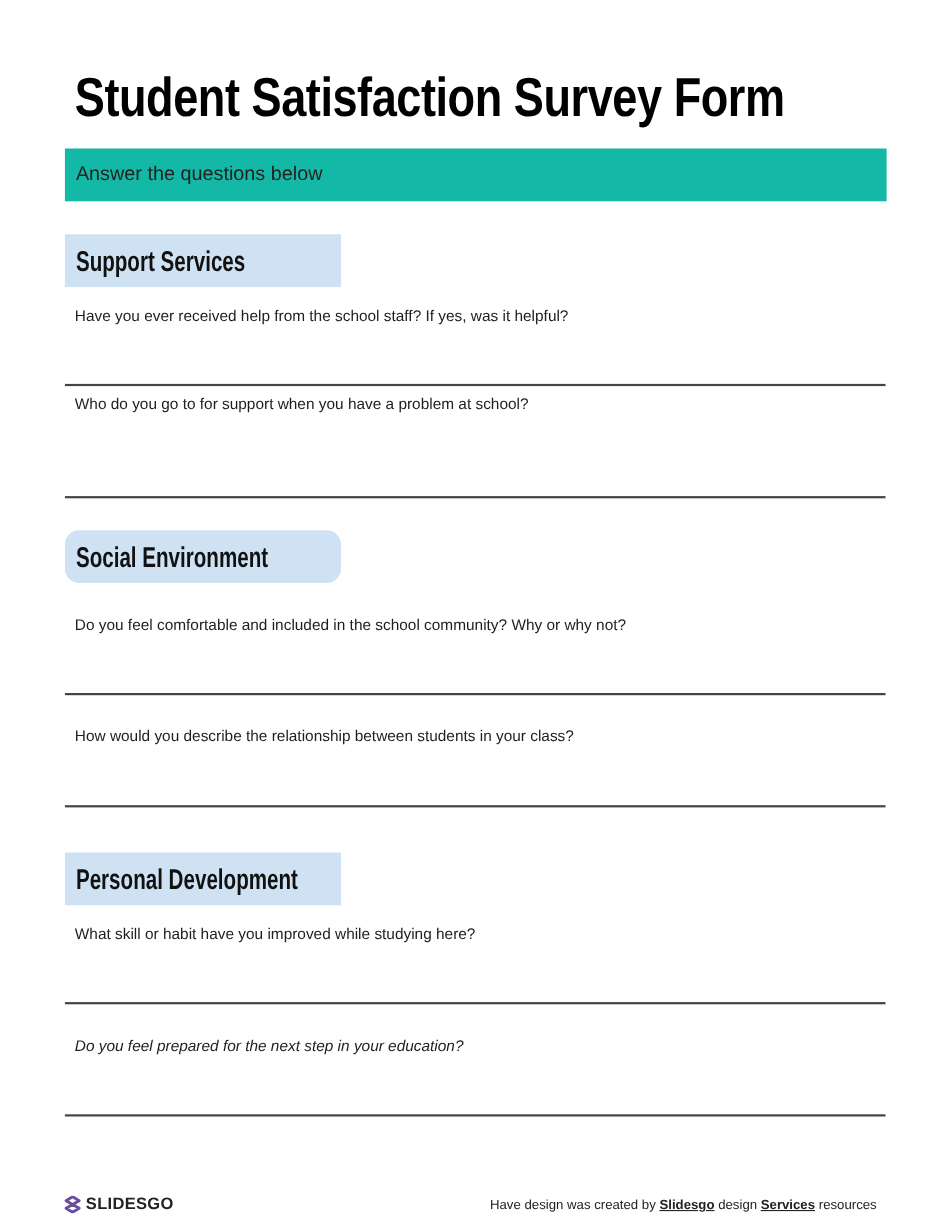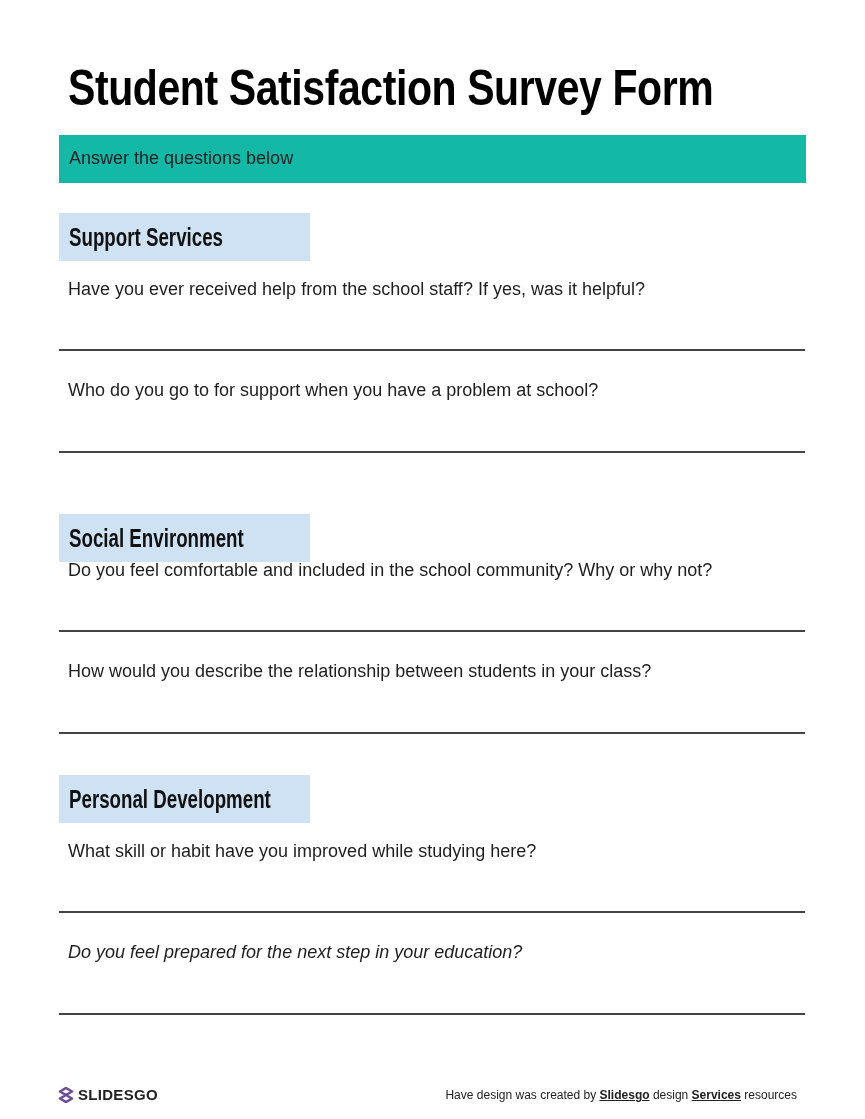--- a/index.html
+++ b/index.html
@@ -2,45 +2,45 @@
 <html><head>
 <meta charset="utf-8">
 <style>
   html, body { margin:0; padding:0; background:#ffffff; }
   body { width:865px; height:1119px; position:relative; overflow:hidden; font-family:"Liberation Sans", sans-serif; color:#1a1a1a; }
   .title { position:absolute; left:68px; top:58px; margin:0; font-family:"Liberation Sans Narrow","Liberation Sans", sans-serif; font-weight:700; font-size:50px; line-height:60px; letter-spacing:-0.5px; transform:scaleX(0.82); transform-origin:left center; white-space:nowrap; color:#000; }
   .instructions { position:absolute; left:59px; top:135px; width:747px; height:48px; background:#14b8a6; }
   .instructions span { position:absolute; left:10px; top:13px; font-size:18px; color:#222; }
   .section-header { position:absolute; left:59px; width:251px; height:48px; background:#cfe2f3; }
   .section-header span { position:absolute; left:10px; top:8px; font-weight:700; font-size:26px; line-height:32px; transform:scaleX(0.72); transform-origin:left center; white-space:nowrap; color:#111; }
-  .question { position:absolute; left:68px; font-size:18px; color:#1e1e1e; white-space:nowrap; }
+  .question { position:absolute; left:68px; font-size:14px; color:#1e1e1e; white-space:nowrap; }
   .answer-line { position:absolute; left:59px; width:746px; height:0; border-top:2px solid #444; }
   .footer-logo { position:absolute; left:58px; top:1086px; display:flex; align-items:center; gap:4px; }
   .footer-logo .logo-text { font-weight:700; font-size:15px; letter-spacing:0.3px; color:#222; }
   .credit { position:absolute; right:68px; top:1088px; font-size:12px; color:#222; white-space:nowrap; }
   .credit a { color:#222; font-weight:700; text-decoration:underline; }
 </style>
 </head>
 <body>
 
 <h1 class="title">Student Satisfaction Survey Form</h1>
 
 <div class="instructions">
   <span>Answer the questions below</span>
 </div>
 
 <div class="section-header" style="top:213px;">
   <span>Support Services</span>
 </div>
 <div class="question" style="top:279px;">Have you ever received help from the school staff? If yes, was it helpful?</div>
 <div class="answer-line" style="top:349px;"></div>
-<div class="question" style="top:380px;">Who do you go to for support when you have a problem at school?</div>
+<div class="question" style="top:359px;">Who do you go to for support when you have a problem at school?</div>
 <div class="answer-line" style="top:451px;"></div>
 
-<div class="section-header" style="top:514px;">
+<div class="section-header" style="top:482px;border-radius:13px;">
   <span>Social Environment</span>
 </div>
 <div class="question" style="top:560px;">Do you feel comfortable and included in the school community? Why or why not?</div>
 <div class="answer-line" style="top:630px;"></div>
 <div class="question" style="top:661px;">How would you describe the relationship between students in your class?</div>
 <div class="answer-line" style="top:732px;"></div>
 
 <div class="section-header" style="top:775px;">
   <span>Personal Development</span>
 </div>

